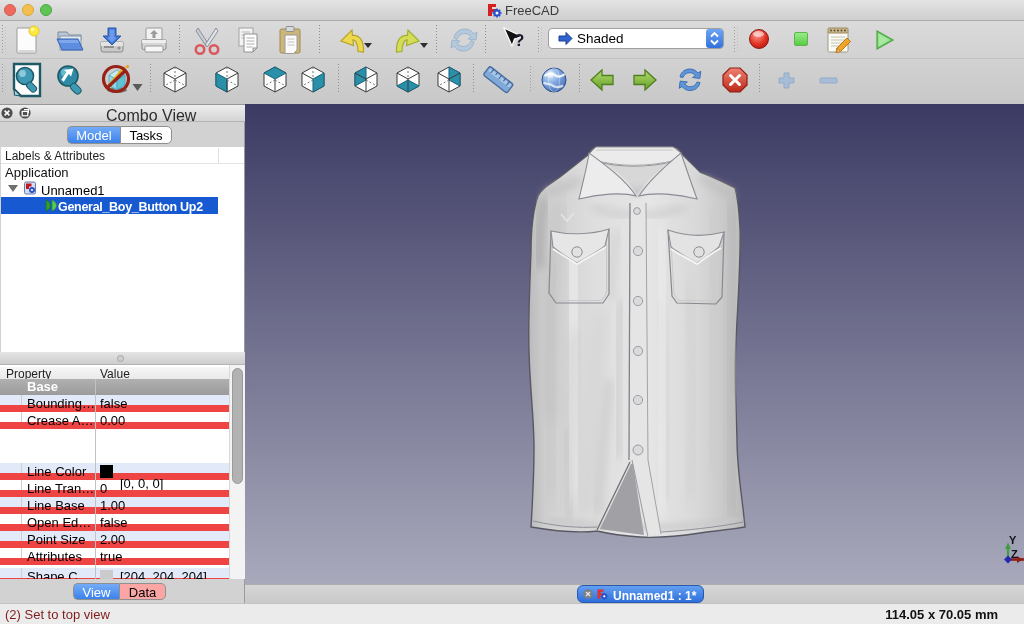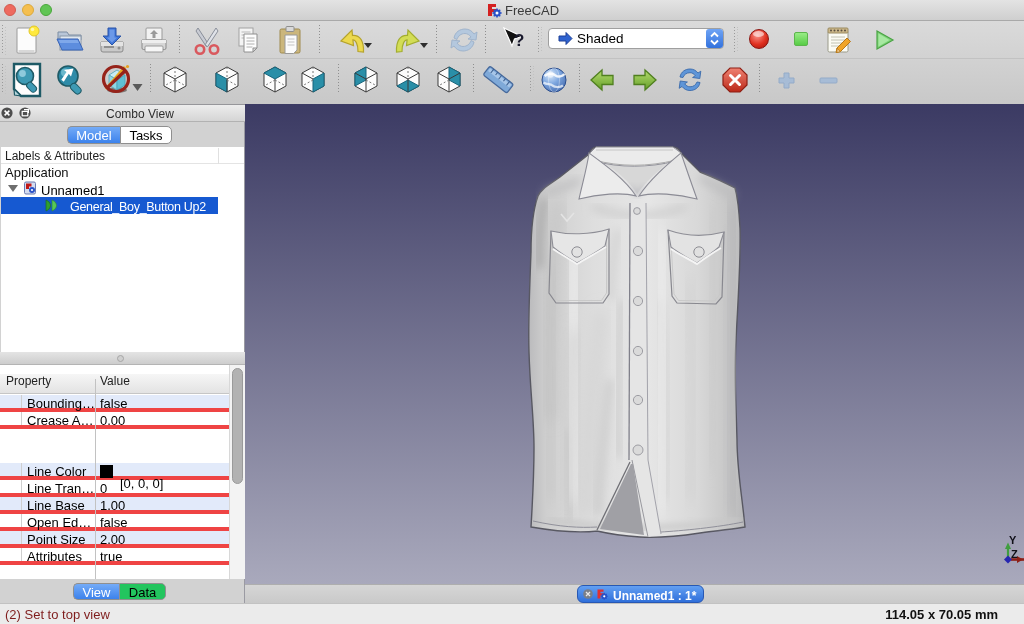--- a/index.html
+++ b/index.html
@@ -362,21 +362,21 @@
 <div class="abs" style="left:0;top:105px;width:245px;height:16px;background:linear-gradient(#ededed,#d5d5d5);border-bottom:1px solid #b2b2b2"></div>
 <svg class="abs" style="left:1px;top:107px" width="12" height="12" viewBox="0 0 12 12">
  <circle cx="6" cy="6" r="5.6" fill="#4e4e4e"></circle>
  <path d="M3.6 3.6L8.4 8.4M8.4 3.6L3.6 8.4" stroke="#fff" stroke-width="1.5"></path>
 </svg>
 <svg class="abs" style="left:19px;top:107px" width="12" height="12" viewBox="0 0 12 12">
  <circle cx="6" cy="6" r="5.6" fill="#4e4e4e"></circle>
  <rect x="3.2" y="4.4" width="5.6" height="4.4" fill="none" stroke="#fff" stroke-width="1.2"></rect>
  <path d="M5 2.6h4.4V6" fill="none" stroke="#fff" stroke-width="1.2"></path>
 </svg>
-<div class="abs" style="left:106px;top:107px;font-size:12px;color:#2e2e2e">Combo View</div>
+<div class="abs" style="left:106px;top:107px;font-size:16px;color:#2e2e2e">Combo View</div>
 
 <div class="abs" style="left:67px;top:126px;width:53px;height:18px;line-height:18px;text-align:center;
      font-size:13px;color:#fff;background:linear-gradient(#74abf7,#3c82ec);
      border:1px solid #8f8f8f;border-right:none;border-radius:5px 0 0 5px;box-sizing:border-box">Model</div>
 <div class="abs" style="left:120px;top:126px;width:52px;height:18px;line-height:18px;text-align:center;
      font-size:13px;color:#000;background:#fff;border:1px solid #8f8f8f;border-radius:0 5px 5px 0;box-sizing:border-box">Tasks</div>
 
 <div class="abs" style="left:1px;top:147px;width:243px;height:205px;background:#fff"></div>
 <div class="abs" style="left:1px;top:148px;width:243px;height:16px;border-bottom:1px solid #e4e4e4;font-size:12px;color:#222;line-height:16px;padding-left:4px;box-sizing:border-box">Labels &amp; Attributes</div>
 <div class="abs" style="left:218px;top:148px;width:1px;height:16px;background:#e0e0e0"></div>
@@ -391,39 +391,42 @@
   <circle cx="9" cy="9" r="3" fill="#2a52c8"></circle>
   <circle cx="9" cy="9" r="1.1" fill="#fff"></circle>
 </svg>
 <div class="abs" style="left:41px;top:183px;font-size:13px;font-weight:normal;color:#000">Unnamed1</div>
 
 <div class="abs" style="left:1px;top:197px;width:217px;height:17px;background:#1659d1"></div>
 <svg class="abs" style="left:44px;top:199px" width="14" height="13" viewBox="0 0 14 13">
   <path d="M2 1c3.5 1.5 4.5 4 4.5 5.5S5.5 10.5 2 12z" fill="#2f9e2f" stroke="#1d6e1d" stroke-width="0.7"></path>
   <path d="M8 1c3.5 1.5 4.5 4 4.5 5.5S11.5 10.5 8 12z" fill="#58c858" stroke="#2f8e2f" stroke-width="0.7"></path>
 </svg>
-<div class="abs" style="left:70px;top:200px;font-size:12.5px;letter-spacing:-0.3px;font-weight:normal;color:#fff">General_Boy_Button Up2</div>
+<div class="abs" style="left:58px;top:200px;font-size:12.5px;letter-spacing:-0.3px;font-weight:bold;color:#fff">General_Boy_Button Up2</div>
 
 <div class="abs" style="left:0;top:352px;width:245px;height:12px;background:linear-gradient(#e4e4e4,#cdcdcd)"></div>
 <div class="abs" style="left:117px;top:355px;width:7px;height:7px;border-radius:50%;background:#cfcfcf;border:1px solid #a6a6a6;box-sizing:border-box"></div>
 
 <style>
  #ptab{position:absolute;left:0;top:364px;width:245px;height:215px;background:#fff;
        border-top:1px solid #b4b4b4;overflow:hidden;font-size:13px;color:#000;box-sizing:border-box}
- .prow{position:absolute;left:0;width:229px;height:17px;line-height:17px;border-bottom:4px solid #ef4444;box-sizing:border-box}
+ .prow{position:absolute;left:0;width:229px;height:17px;line-height:17px;border-bottom:7px solid #ef4444;box-sizing:border-box}
  .prow .nm{position:absolute;left:27px;top:0;white-space:nowrap}
  .prow .vl{position:absolute;left:100px;top:0;white-space:nowrap}
  .prow .gut{position:absolute;left:0;top:0;width:22px;height:100%;border-right:1px solid #cfcfcf;box-sizing:border-box}
  .bluerow{background:#e2eafa}
 </style>
 <div id="ptab">
-  <div style="position:absolute;left:0;top:9px;width:229px;height:20px;background:linear-gradient(#f6f6f6,#e3e3e3);border-bottom:1px solid #c6c6c6;box-sizing:border-box">
+  <div style="position:absolute;left:0;top:2px;width:229px;height:20px;background:linear-gradient(#f6f6f6,#e3e3e3);border-bottom:1px solid #c6c6c6;box-sizing:border-box">
     <span style="position:absolute;left:6px;top:0px;font-size:12px;color:#222">Property</span>
     <span style="position:absolute;left:100px;top:0px;font-size:12px;color:#222">Value</span>
   </div>
+  <div style="position:absolute;left:0;top:14px;width:229px;height:16px;background:linear-gradient(#b0b0b0,#9b9b9b)">
+    <span style="position:absolute;left:27px;top:0;font-size:13px;line-height:16px;font-weight:bold;color:#fff">Base</span>
+  </div>
   <div class="prow bluerow" style="top:30px">
       <div class="gut"></div>
       <span class="nm">Bounding…</span>
       <span class="vl">false</span>
     </div>
   <div class="prow" style="top:47px">
       <div class="gut"></div>
       <span class="nm">Crease A…</span>
       <span class="vl">0.00</span>
     </div>
@@ -450,31 +453,37 @@
     </div>
   <div class="prow bluerow" style="top:166px">
       <div class="gut"></div>
       <span class="nm">Point Size</span>
       <span class="vl">2.00</span>
     </div>
   <div class="prow" style="top:183px">
       <div class="gut"></div>
       <span class="nm">Attributes</span>
       <span class="vl">true</span>
+    </div>
+  <div class="prow bluerow" style="top:203px">
+      <div class="gut"></div>
+      <span class="nm">Shape C…</span>
+      <span style="position:absolute;left:100px;top:2px;width:13px;height:13px;background:#cbcbcb"></span>
+      <span style="position:absolute;left:120px;top:0">[204, 204, 204]</span>
     </div>
   <div style="position:absolute;left:95px;top:14px;width:1px;height:202px;background:#c2c2c2"></div>
   <div style="position:absolute;left:229px;top:0;width:16px;height:215px;background:#f3f3f3;border-left:1px solid #d8d8d8;box-sizing:border-box"></div>
   <div style="position:absolute;left:231.5px;top:3px;width:11px;height:116px;background:#b2b2b2;border:1px solid #9a9a9a;box-sizing:border-box;border-radius:6px"></div>
 </div>
 
 <div class="abs" style="left:73px;top:583px;width:46px;height:17px;line-height:17px;text-align:center;
      font-size:13px;color:#fff;background:linear-gradient(#74abf7,#3c82ec);
      border:1px solid #8f8f8f;border-right:none;border-radius:5px 0 0 5px;box-sizing:border-box">View</div>
 <div class="abs" style="left:119px;top:583px;width:47px;height:17px;line-height:17px;text-align:center;
-     font-size:13px;color:#000;background:#22c55e;border:1px solid #8f8f8f;border-radius:0 5px 5px 0;box-sizing:border-box">Data</div>
+     font-size:13px;color:#000;background:#fca5a5;border:1px solid #8f8f8f;border-radius:0 5px 5px 0;box-sizing:border-box">Data</div>
 
 <svg class="abs" id="viewport" style="left:245px;top:104px" width="779" height="480" viewBox="0 0 779 480">
 <defs>
   <linearGradient id="vbg" x1="0" y1="0" x2="0" y2="1">
     <stop offset="0" stop-color="#3b3a63"></stop>
         <stop offset="1" stop-color="#a9a9bc"></stop>
   </linearGradient>
   <linearGradient id="shirtG" x1="529" y1="0" x2="746" y2="0" gradientUnits="userSpaceOnUse">
     <stop offset="0" stop-color="#bbbbbd"></stop>
         <stop offset="0.08" stop-color="#cfcfcf"></stop>

